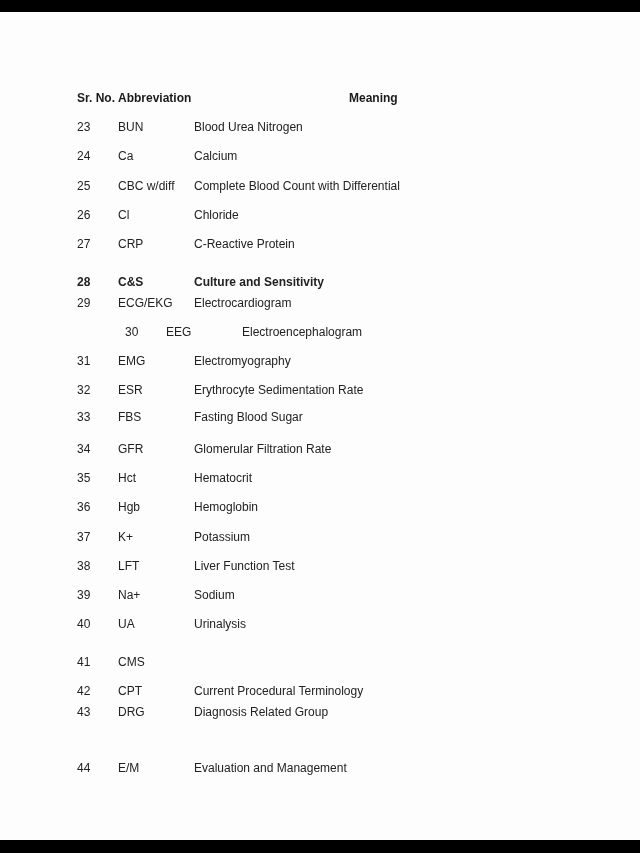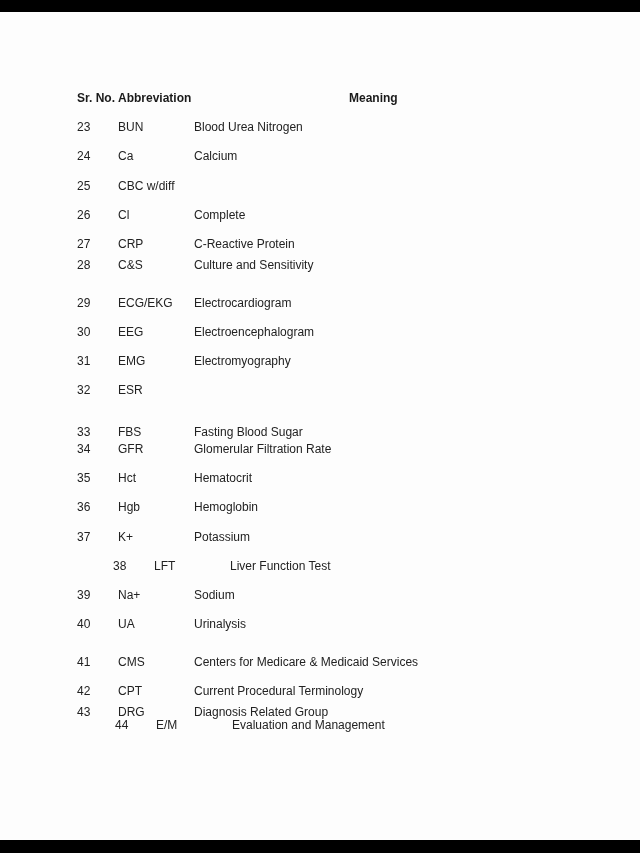--- a/index.html
+++ b/index.html
@@ -38,56 +38,58 @@
         <span class="c-meaning">Blood Urea Nitrogen</span>
       </div>
       <div class="row" style="top: 137.25px; text-align: right;">
         <span class="c-no">24</span>
         <span class="c-abbr">Ca</span>
         <span class="c-meaning">Calcium</span>
       </div>
       <div class="row" style="top: 166.5px;">
         <span class="c-no">25</span>
         <span class="c-abbr">CBC w/diff</span>
+        <span class="c-meaning">Complete Blood Count with Differential</span>
       </div>
       <div class="row" style="top: 195.75px;">
         <span class="c-no">26</span>
         <span class="c-abbr">Cl</span>
-        <span class="c-meaning">Complete</span>
+        <span class="c-meaning">Chloride</span>
       </div>
       <div class="row" style="top: 225px;">
         <span class="c-no">27</span>
         <span class="c-abbr">CRP</span>
         <span class="c-meaning">C-Reactive Protein</span>
       </div>
-      <div class="row" style="top: 246px;">
+      <div class="row" style="top: 263px; font-weight: bold;">
         <span class="c-no">28</span>
         <span class="c-abbr">C&amp;S</span>
         <span class="c-meaning">Culture and Sensitivity</span>
       </div>
       <div class="row" style="top: 283.5px;">
         <span class="c-no">29</span>
         <span class="c-abbr">ECG/EKG</span>
         <span class="c-meaning">Electrocardiogram</span>
       </div>
-      <div class="row" style="top: 312.75px;">
+      <div class="row" style="top: 312.75px; margin-left: 48px;">
         <span class="c-no">30</span>
         <span class="c-abbr">EEG</span>
         <span class="c-meaning">Electroencephalogram</span>
       </div>
       <div class="row" style="top: 342px; text-align: center;">
         <span class="c-no">31</span>
         <span class="c-abbr">EMG</span>
         <span class="c-meaning">Electromyography</span>
       </div>
       <div class="row" style="top: 371.25px;">
         <span class="c-no">32</span>
         <span class="c-abbr">ESR</span>
+        <span class="c-meaning">Erythrocyte Sedimentation Rate</span>
       </div>
-      <div class="row" style="top: 413px; padding-left: 17px;">
+      <div class="row" style="top: 398px; padding-left: 17px;">
         <span class="c-no">33</span>
         <span class="c-abbr">FBS</span>
         <span class="c-meaning">Fasting Blood Sugar</span>
       </div>
       <div class="row" style="top: 429.75px;">
         <span class="c-no">34</span>
         <span class="c-abbr">GFR</span>
         <span class="c-meaning">Glomerular Filtration Rate</span>
       </div>
       <div class="row" style="top: 459px;">
@@ -98,49 +100,48 @@
       <div class="row" style="top: 488.25px;">
         <span class="c-no">36</span>
         <span class="c-abbr">Hgb</span>
         <span class="c-meaning">Hemoglobin</span>
       </div>
       <div class="row" style="top: 517.5px;">
         <span class="c-no">37</span>
         <span class="c-abbr">K+</span>
         <span class="c-meaning">Potassium</span>
       </div>
-      <div class="row" style="top: 546.75px; margin-left: 36px;">
+      <div class="row" style="top: 546.75px;">
         <span class="c-no">38</span>
         <span class="c-abbr">LFT</span>
         <span class="c-meaning">Liver Function Test</span>
       </div>
       <div class="row" style="top: 576px;">
         <span class="c-no">39</span>
         <span class="c-abbr">Na+</span>
         <span class="c-meaning">Sodium</span>
       </div>
       <div class="row" style="top: 605.25px;">
         <span class="c-no">40</span>
         <span class="c-abbr">UA</span>
         <span class="c-meaning">Urinalysis</span>
       </div>
       <div class="row" style="top: 634.5px; margin-top: 8px;">
         <span class="c-no">41</span>
         <span class="c-abbr">CMS</span>
-        <span class="c-meaning">Centers for Medicare &amp; Medicaid Services</span>
       </div>
       <div class="row" style="top: 672px;">
         <span class="c-no">42</span>
         <span class="c-abbr">CPT</span>
         <span class="c-meaning">Current Procedural Terminology</span>
       </div>
       <div class="row" style="top: 693px;">
         <span class="c-no">43</span>
         <span class="c-abbr">DRG</span>
         <span class="c-meaning">Diagnosis Related Group</span>
       </div>
-      <div class="row" style="top: 706px; margin-left: 38px;">
+      <div class="row" style="top: 749px;">
         <span class="c-no">44</span>
         <span class="c-abbr">E/M</span>
         <span class="c-meaning">Evaluation and Management</span>
       </div>
     </div>
 </div>
 
 </body></html>

